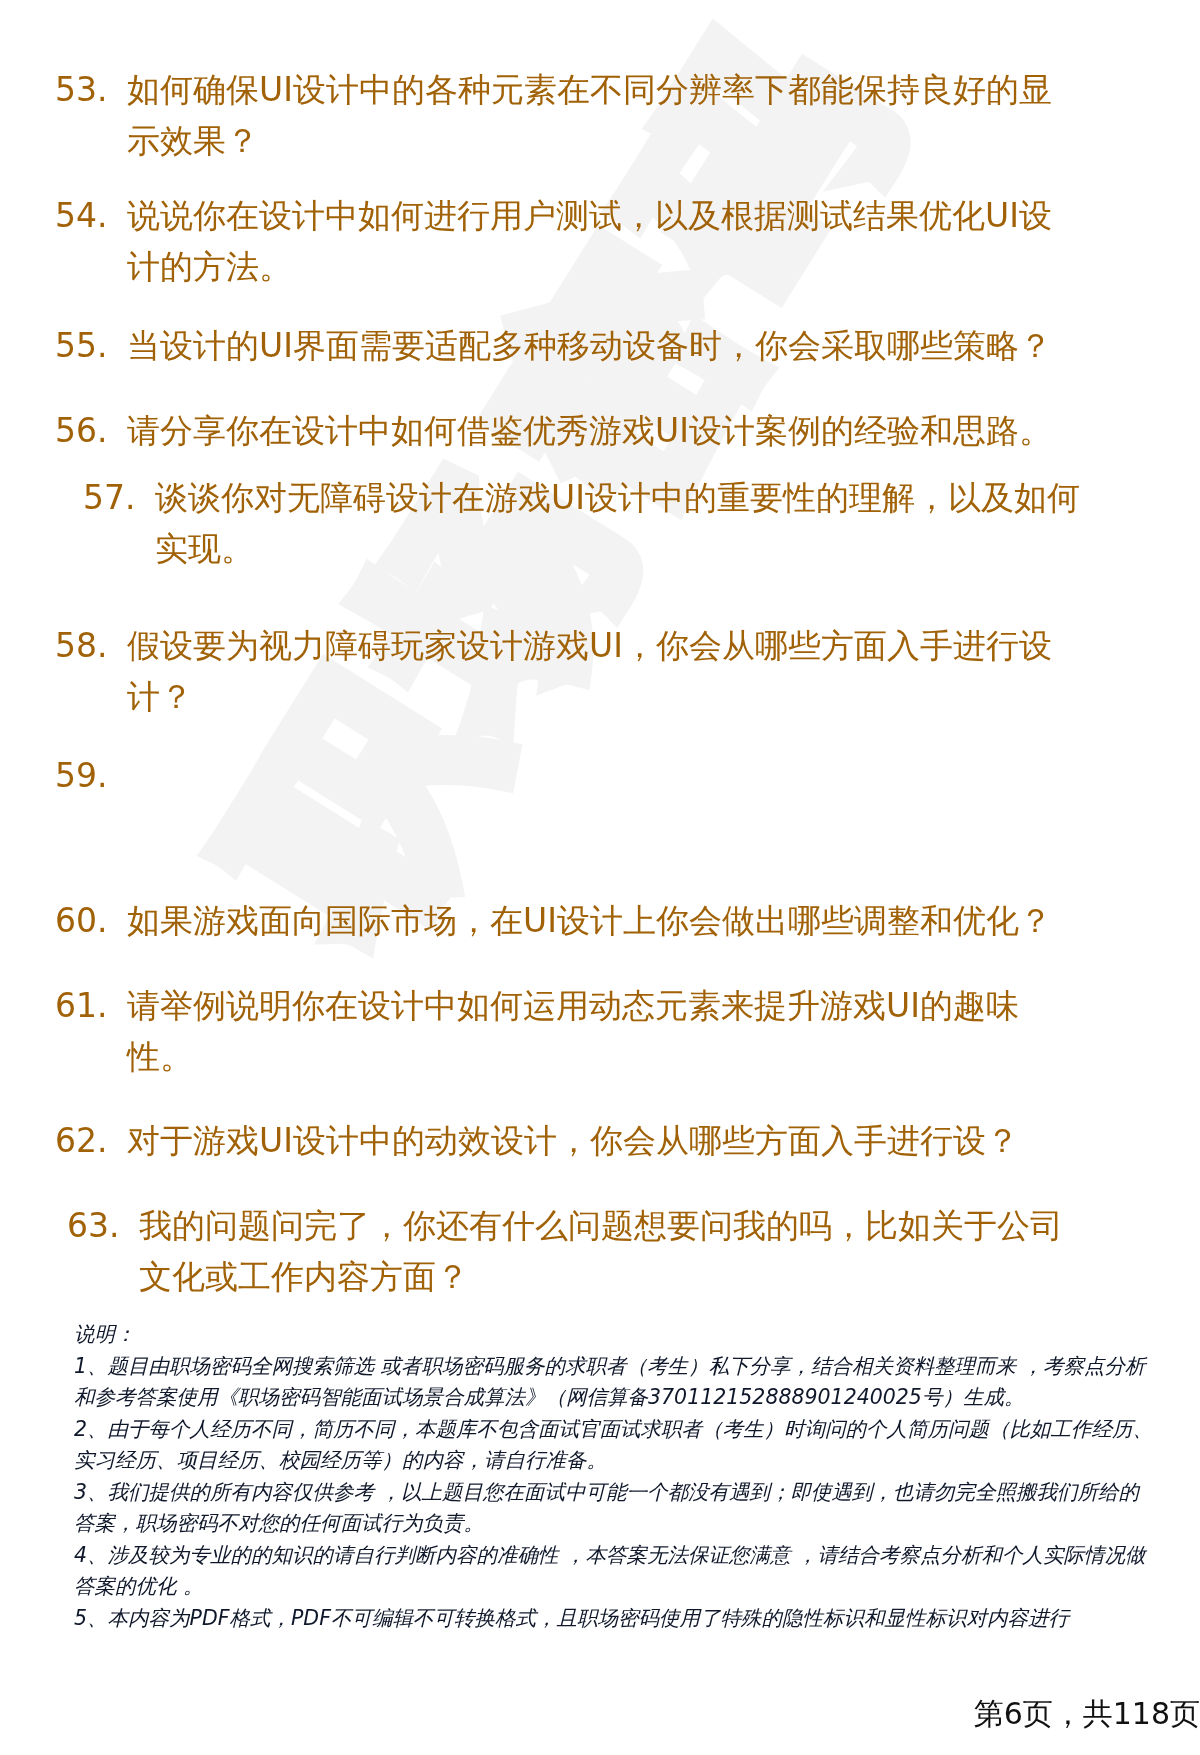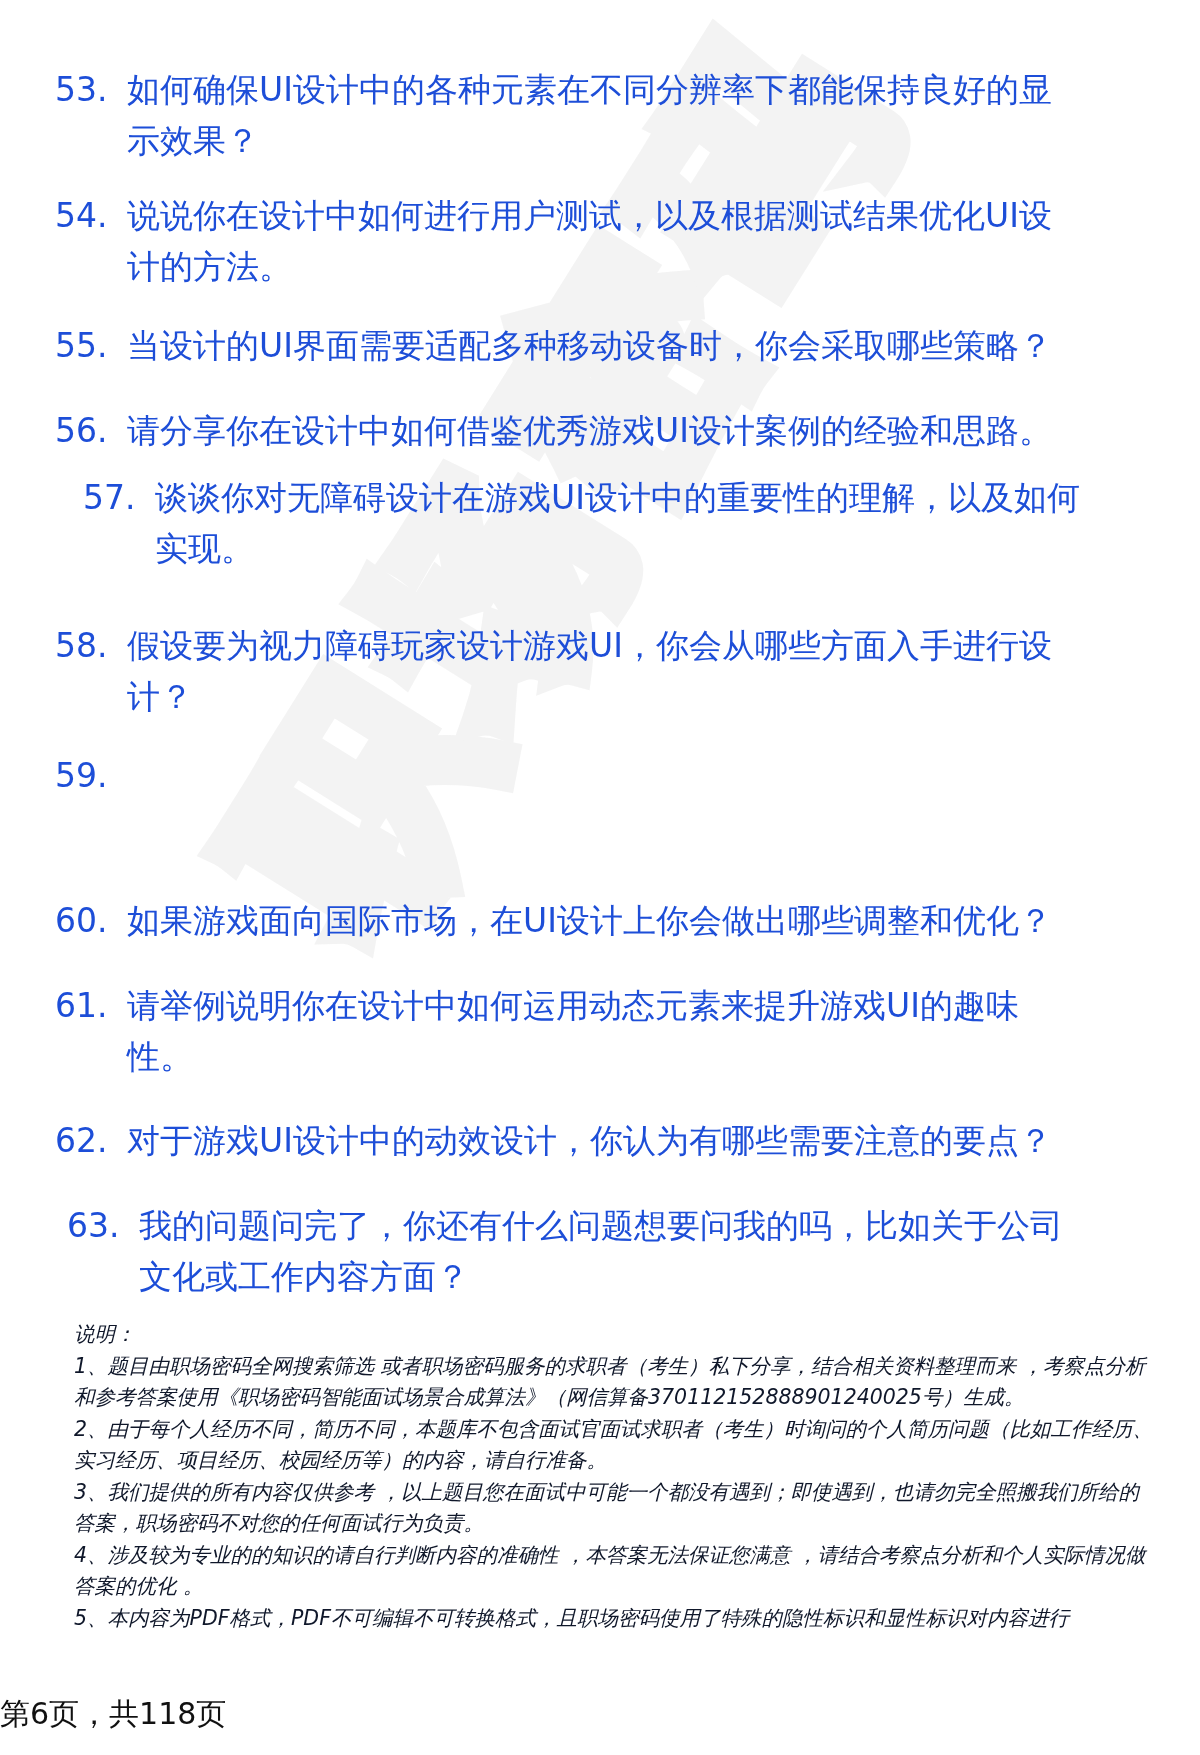--- a/index.html
+++ b/index.html
@@ -35,21 +35,21 @@
       position: relative;
       z-index: 1;
     }
     .q {
       position: absolute;
       left: 0;
       width: 1200px;
       display: flex;
       font-size: 33px;
       line-height: 51px;
-      color: #1d4ed8;
+      color: #a16207;
     }
     .q .num {
       width: 127px;
       padding-left: 55px;
       box-sizing: border-box;
       flex: 0 0 127px;
       white-space: nowrap;
     }
     .q .txt {
       width: 1020px;
@@ -66,21 +66,21 @@
       font-style: italic;
     }
     .notes p {
       margin: 0;
     }
     .footer {
       position: absolute;
       left: 0;
       width: 1200px;
       top: 1694px;
-      text-align: left;
+      text-align: right;
       font-size: 30px;
       line-height: 40px;
       color: #111;
     }
   </style>
 </head>
 <body>
 
 <div class="watermark">职场密码</div>
 
@@ -147,21 +147,21 @@
     <span class="num">61.</span>
     <div class="txt">
       <div>请举例说明你在设计中如何运用动态元素来提升游戏UI的趣味</div>
       <div>性。</div>
     </div>
   </div>
 
   <div class="q" style="top:1115px;">
     <span class="num">62.</span>
     <div class="txt">
-      <div>对于游戏UI设计中的动效设计，你认为有哪些需要注意的要点？</div>
+      <div>对于游戏UI设计中的动效设计，你会从哪些方面入手进行设？</div>
     </div>
   </div>
 
   <div class="q" style="top:1200px;padding-left:12px;">
     <span class="num">63.</span>
     <div class="txt">
       <div>我的问题问完了，你还有什么问题想要问我的吗，比如关于公司</div>
       <div>文化或工作内容方面？</div>
     </div>
   </div>

